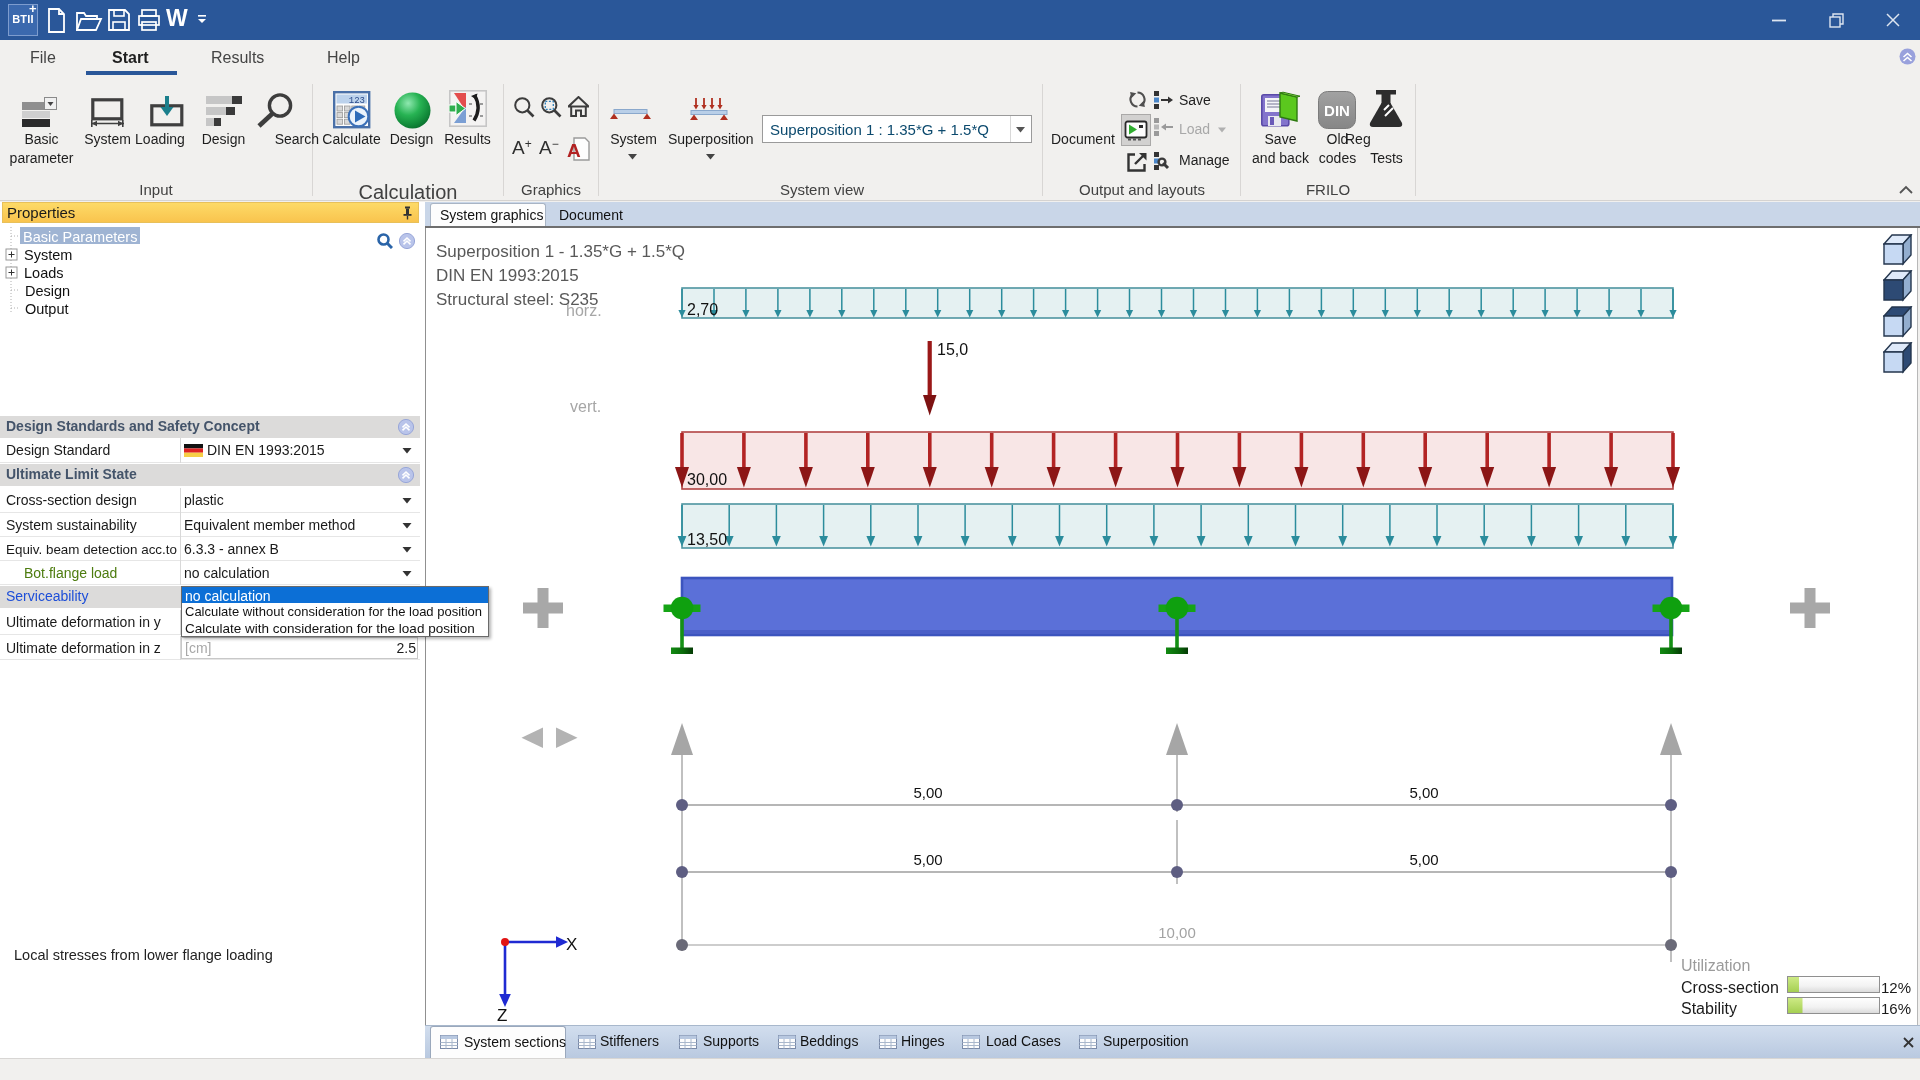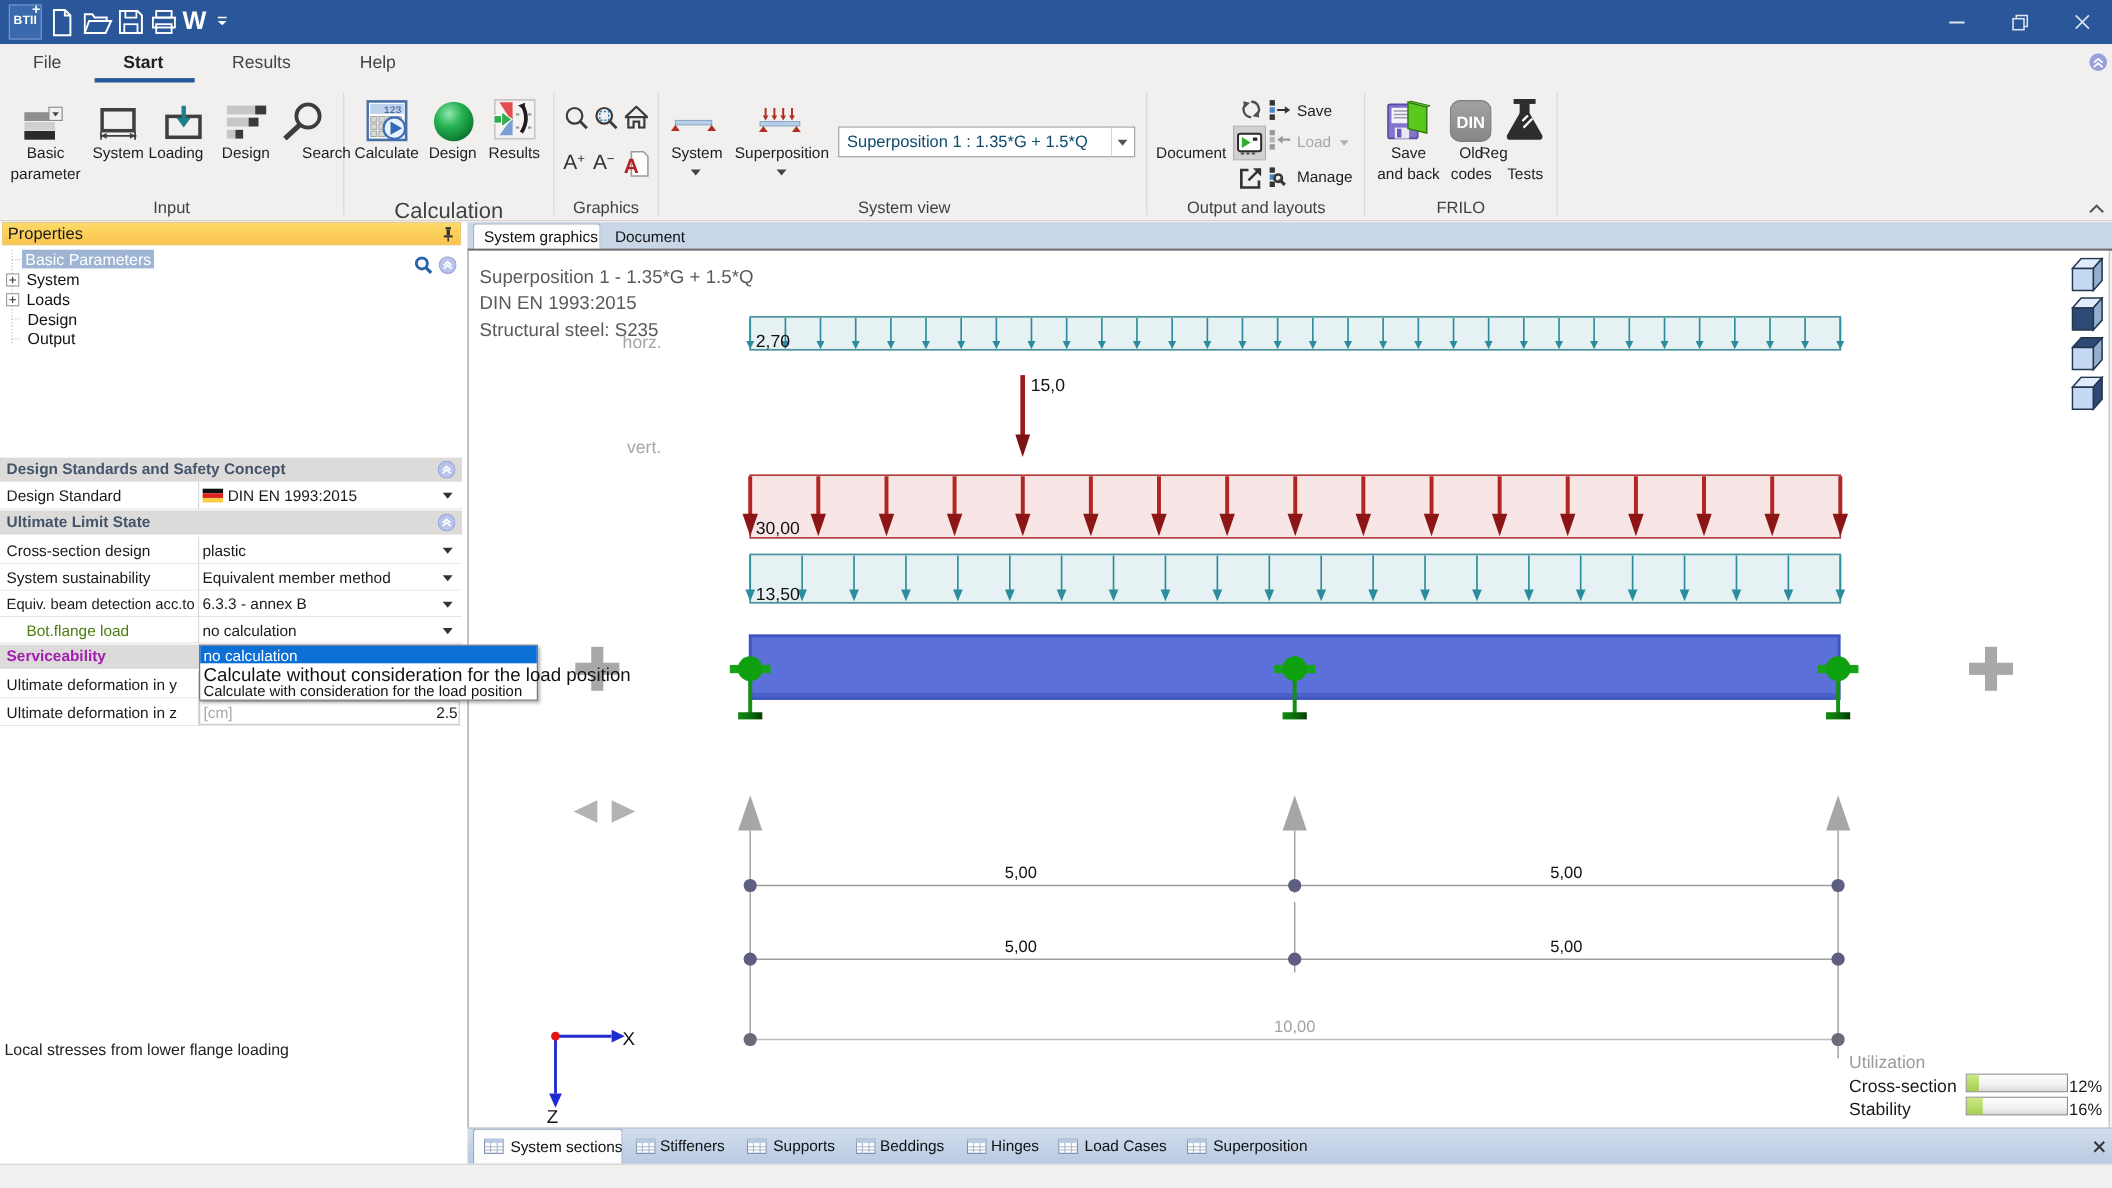--- a/index.html
+++ b/index.html
@@ -366,31 +366,31 @@
     <polygon points="1.5,1 10.5,1 6,6.5" fill="#333"></polygon>
   </svg>
 <div class="abs" style="left:0;top:561px;width:420px;height:24px;background:#fff;border-bottom:1px solid #e6e6e6"></div>
 <div class="abs" style="left:180px;top:561px;width:1px;height:24px;background:#d8d8d8"></div>
 <div class="lbl" style="left:24px;top:565px;color:#4d7c0f">Bot.flange load</div>
 <div class="lbl" style="left:184px;top:565px;color:#1a1a1a">no calculation</div>
 <svg style="position:absolute;left:401px;top:570px" width="12" height="8" viewBox="0 0 12 8">
     <polygon points="1.5,1 10.5,1 6,6.5" fill="#333"></polygon>
   </svg>
 <div class="abs" style="left:0;top:586px;width:420px;height:22px;background:#dcdbda"></div>
-<div class="lbl" style="left:6px;top:588px;color:#a21caf;font-weight:bold">Serviceability</div>
+<div class="lbl" style="left:6px;top:588px;color:#1d4ed8;font-weight:normal">Serviceability</div>
 <div class="abs" style="left:0;top:610px;width:420px;height:25px;background:#fff;border-bottom:1px solid #e6e6e6"></div>
 <div class="abs" style="left:180px;top:610px;width:1px;height:25px;background:#d8d8d8"></div>
 <div class="lbl" style="left:6px;top:614px;color:#1a1a1a">Ultimate deformation in y</div>
 <div class="abs" style="left:0;top:636px;width:420px;height:24px;background:#fff;border-bottom:1px solid #e6e6e6"></div>
 <div class="abs" style="left:180px;top:636px;width:1px;height:24px;background:#d8d8d8"></div>
 <div class="lbl" style="left:6px;top:640px;color:#1a1a1a">Ultimate deformation in z</div>
 <div class="abs" style="left:181px;top:637px;width:237px;height:22px;border:1px solid #c8c8c8"></div>
 <div class="lbl" style="left:185px;top:640px;color:#a8a8a8">[cm]</div>
 <div class="lbl" style="left:380px;top:640px;width:36px;text-align:right;color:#1a1a1a">2.5</div>
-<div class="lbl" style="left:4px;top:947px;font-size:14.5px;color:#222">Local stresses from lower flange loading</div>
+<div class="lbl" style="left:14px;top:947px;font-size:14.5px;color:#222">Local stresses from lower flange loading</div>
 <div class="abs" style="left:425px;top:202px;width:1495px;height:25px;background:#c9d6e8"></div>
 <div class="abs" style="left:430px;top:203px;width:116px;height:24px;background:#fdfdfd;border:1px solid #a8b4c4;border-bottom:none;border-radius:3px 3px 0 0"></div>
 <div class="lbl" style="left:440px;top:207px;color:#111">System graphics</div>
 <div class="lbl" style="left:559px;top:207px;color:#111">Document</div>
 <div class="abs" style="left:425px;top:226px;width:1495px;height:2px;background:#6e6e6e"></div>
 <div class="abs" style="left:425px;top:228px;width:1493px;height:797px;background:#fff;border-left:1px solid #909090;border-right:1px solid #b8b8b8"></div>
 <svg style="position:absolute;left:425px;top:227px" width="1495" height="798" viewBox="425 227 1495 798" font-family="Liberation Sans, sans-serif">
     <defs>
       <linearGradient id="gbase" x1="0" y1="0" x2="1" y2="0">
         <stop offset="0" stop-color="#128a12"></stop>
@@ -639,21 +639,21 @@
     <polygon points="1,10 20,10 20,30 1,30" fill="#c6d9f3" stroke="#24364e" stroke-width="1.4"></polygon>
   </svg>
 <svg style="position:absolute;left:1883px;top:342px" width="30" height="32" viewBox="0 0 30 32">
     <polygon points="1,10 9,1 28,1 20,10" fill="#dfeafa" stroke="#24364e" stroke-width="1.4"></polygon>
     <polygon points="20,10 28,1 28,21 20,30" fill="#2d4a74" stroke="#24364e" stroke-width="1.4"></polygon>
     <polygon points="1,10 20,10 20,30 1,30" fill="#c6d9f3" stroke="#24364e" stroke-width="1.4"></polygon>
   </svg>
 <div class="abs" style="left:181px;top:586px;width:308px;height:51px;background:#fff;border:1px solid #6a6a6a;box-shadow:2px 2px 3px rgba(0,0,0,0.3);z-index:50"></div>
 <div class="abs" style="left:182px;top:587px;width:306px;height:16px;background:#0c6fd6;z-index:51"></div>
 <div class="lbl" style="left:185px;top:588px;color:#fff;z-index:52">no calculation</div>
-<div class="lbl" style="left:185px;top:604px;color:#111;z-index:52;font-size:17px">Calculate without consideration for the load position</div>
+<div class="lbl" style="left:185px;top:604px;color:#111;z-index:52;font-size:13px">Calculate without consideration for the load position</div>
 <div class="lbl" style="left:185px;top:621px;color:#111;z-index:52;font-size:13.5px">Calculate with consideration for the load position</div>
 <div class="abs" style="left:425px;top:1025px;width:1495px;height:33px;background:linear-gradient(180deg,#d2deee,#b9c9e0);border-top:1px solid #a8b8cc"></div>
 <div class="abs" style="left:430px;top:1026px;width:136px;height:32px;background:#fdfdfd;border:1px solid #9aa8bc;border-bottom:none;border-radius:3px 3px 0 0"></div>
 <svg style="position:absolute;left:440px;top:1035px" width="18" height="14" viewBox="0 0 18 14">
     <rect x="0.5" y="0.5" width="17" height="13" fill="#fdfdfd" stroke="#7a8aa8"></rect>
     <rect x="0.5" y="0.5" width="17" height="3.5" fill="#b8c8e0"></rect>
     <line x1="6" y1="4" x2="6" y2="13.5" stroke="#aab8cc"></line>
     <line x1="12" y1="4" x2="12" y2="13.5" stroke="#aab8cc"></line>
     <line x1="0.5" y1="7.5" x2="17.5" y2="7.5" stroke="#aab8cc"></line>
     <line x1="0.5" y1="10.5" x2="17.5" y2="10.5" stroke="#aab8cc"></line>

